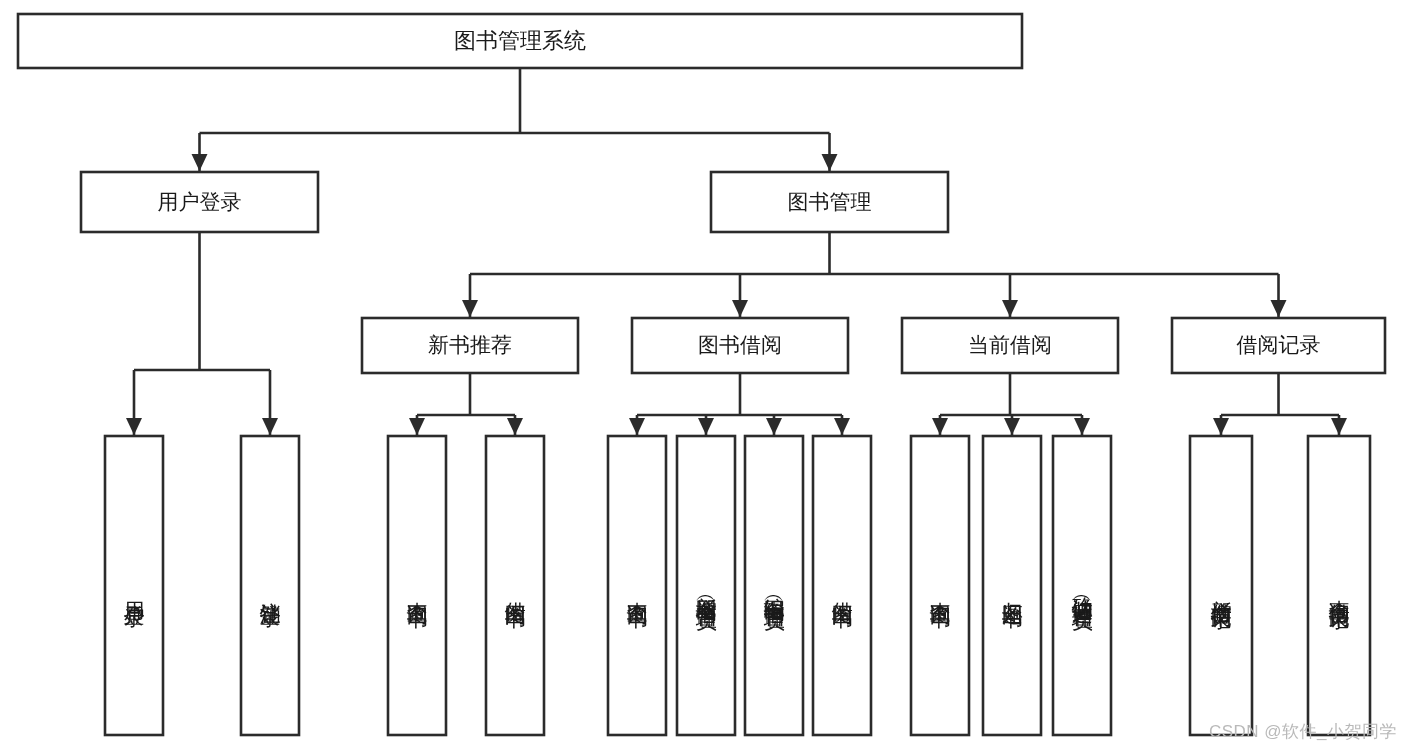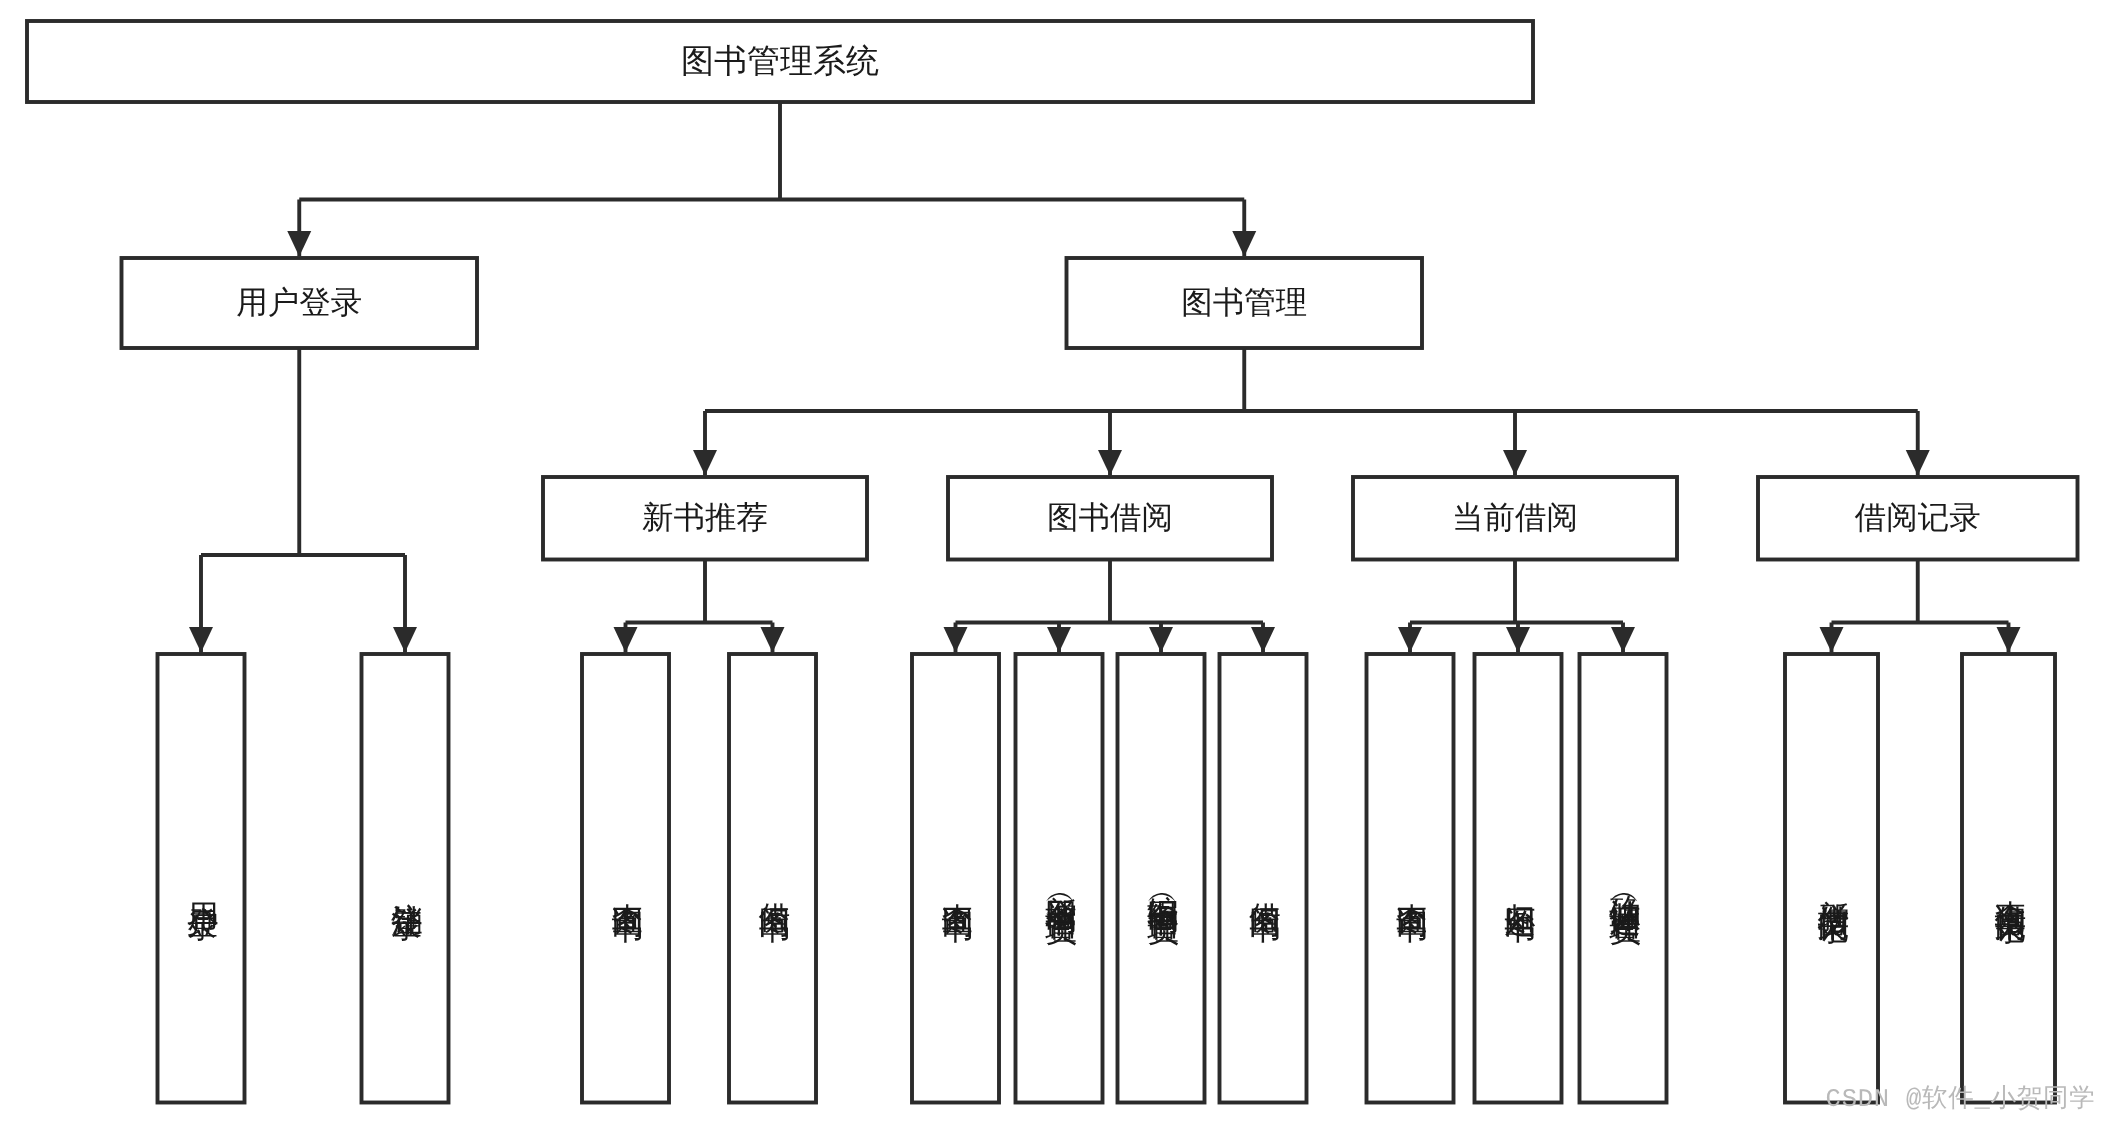--- a/index.html
+++ b/index.html
@@ -64,21 +64,21 @@
     color: #1a1a1a;
     letter-spacing: 2px;
     white-space: nowrap;
     text-align: center;
     pointer-events: none;
   }
   .watermark {
     position: absolute;
     right: 8px;
     bottom: 4px;
-    font-family: Liberation Mono, monospace;
+    font-family: Liberation Sans, sans-serif;
     font-size: 17px;
     color: #b9b9b9;
     letter-spacing: 0.5px;
     user-select: none;
   }
 </style>
 </head>
 <body>
 
 <div id="diagram-root">

